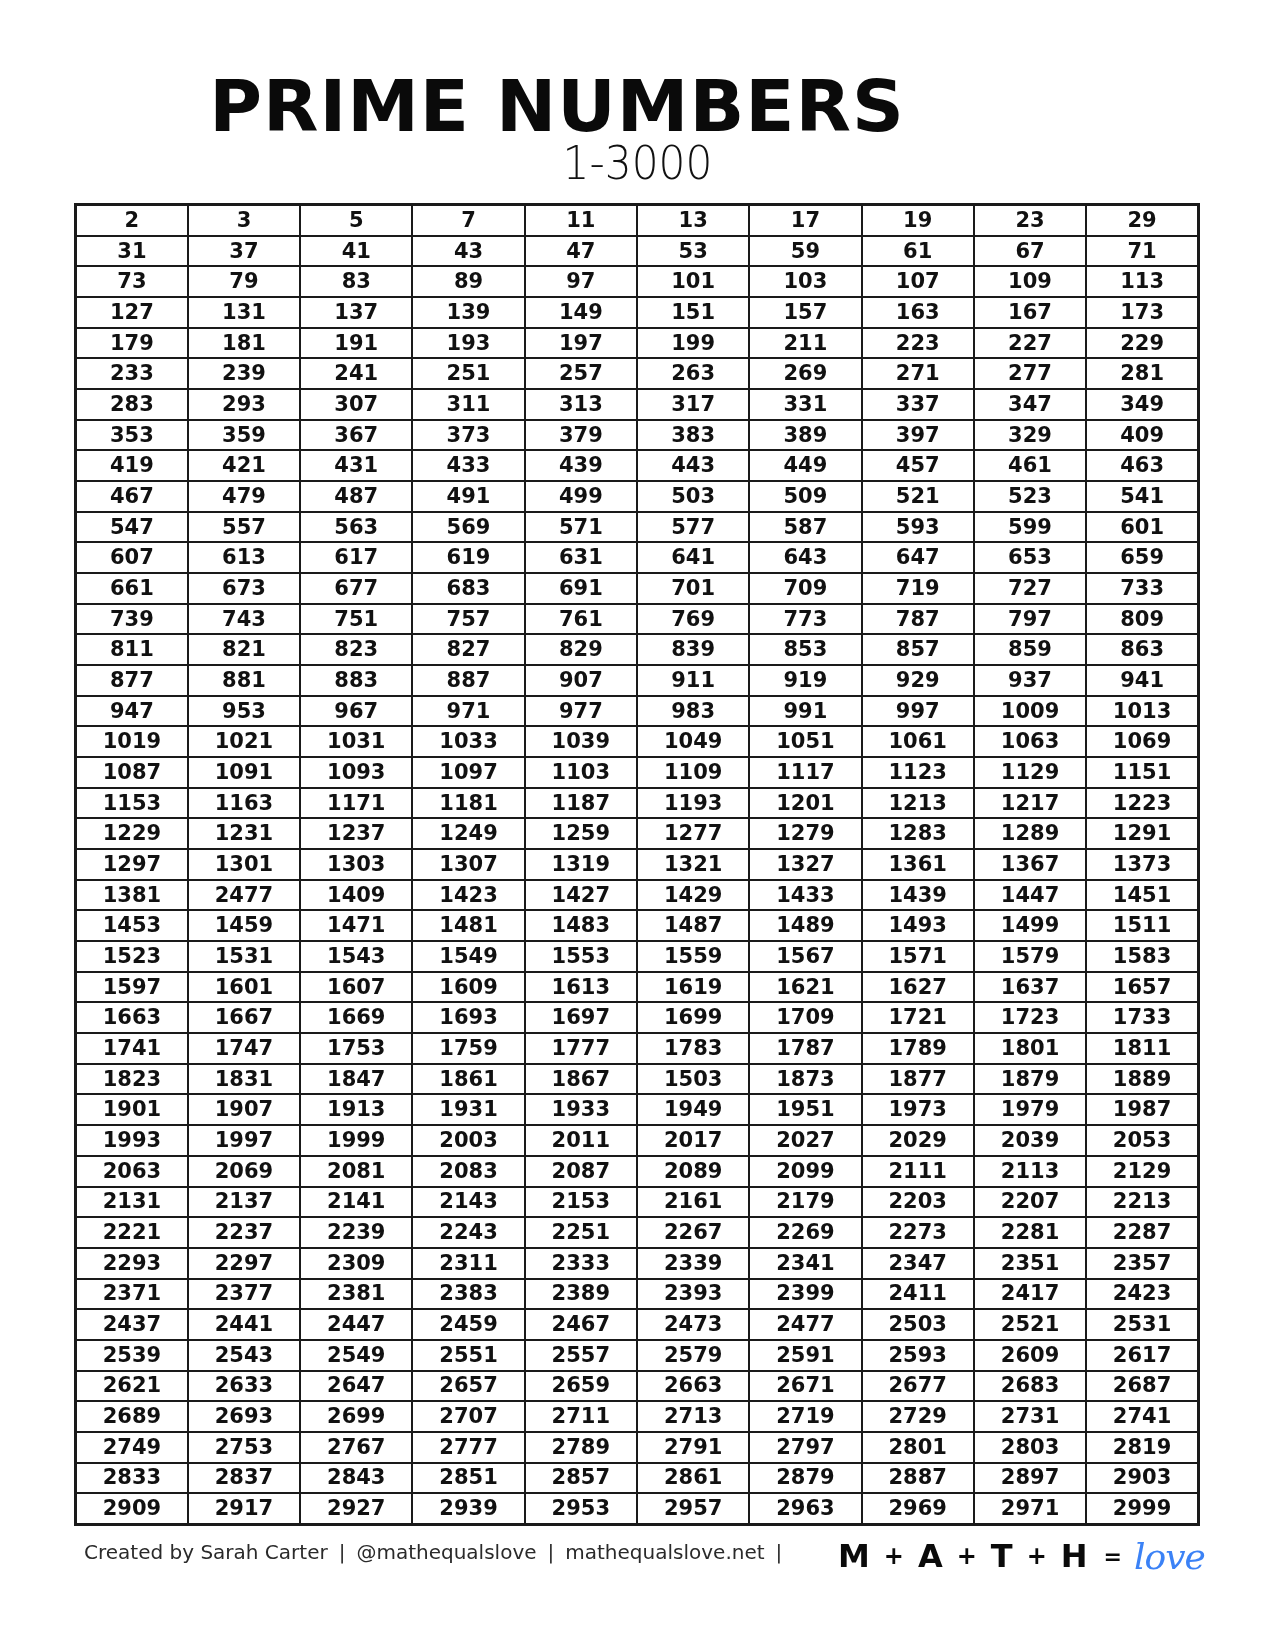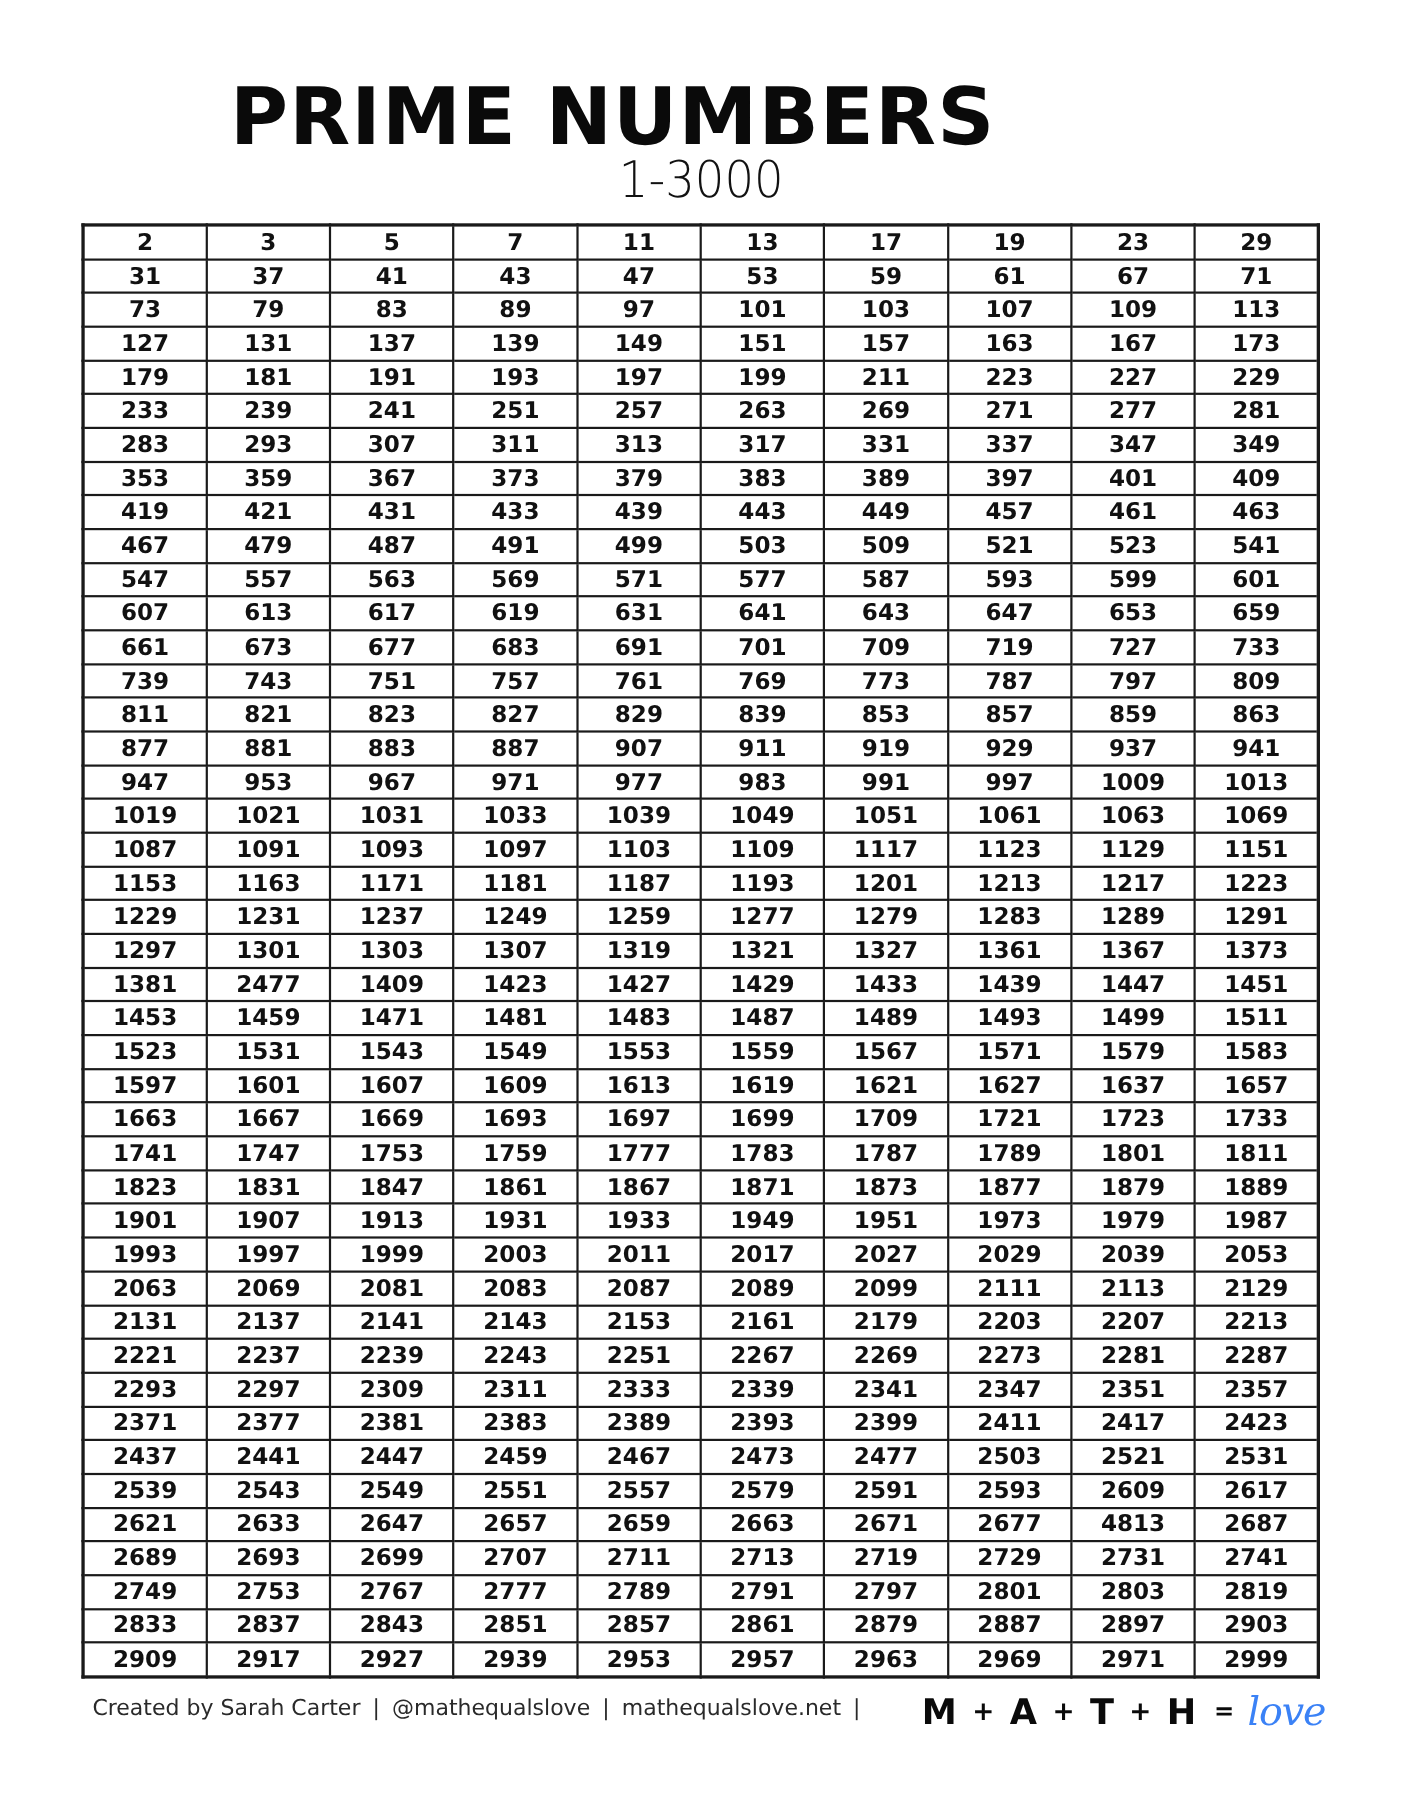--- a/index.html
+++ b/index.html
@@ -134,21 +134,21 @@
       </tr>
       <tr>
         <td>353</td>
         <td>359</td>
         <td>367</td>
         <td>373</td>
         <td>379</td>
         <td>383</td>
         <td>389</td>
         <td>397</td>
-        <td>401</td>
+        <td>329</td>
         <td>409</td>
       </tr>
       <tr>
         <td>419</td>
         <td>421</td>
         <td>431</td>
         <td>433</td>
         <td>439</td>
         <td>443</td>
         <td>449</td>
@@ -383,21 +383,21 @@
         <td>1789</td>
         <td>1801</td>
         <td>1811</td>
       </tr>
       <tr>
         <td>1823</td>
         <td>1831</td>
         <td>1847</td>
         <td>1861</td>
         <td>1867</td>
-        <td>1871</td>
+        <td>1503</td>
         <td>1873</td>
         <td>1877</td>
         <td>1879</td>
         <td>1889</td>
       </tr>
       <tr>
         <td>1901</td>
         <td>1907</td>
         <td>1913</td>
         <td>1931</td>
@@ -506,21 +506,21 @@
       </tr>
       <tr>
         <td>2621</td>
         <td>2633</td>
         <td>2647</td>
         <td>2657</td>
         <td>2659</td>
         <td>2663</td>
         <td>2671</td>
         <td>2677</td>
-        <td>4813</td>
+        <td>2683</td>
         <td>2687</td>
       </tr>
       <tr>
         <td>2689</td>
         <td>2693</td>
         <td>2699</td>
         <td>2707</td>
         <td>2711</td>
         <td>2713</td>
         <td>2719</td>

